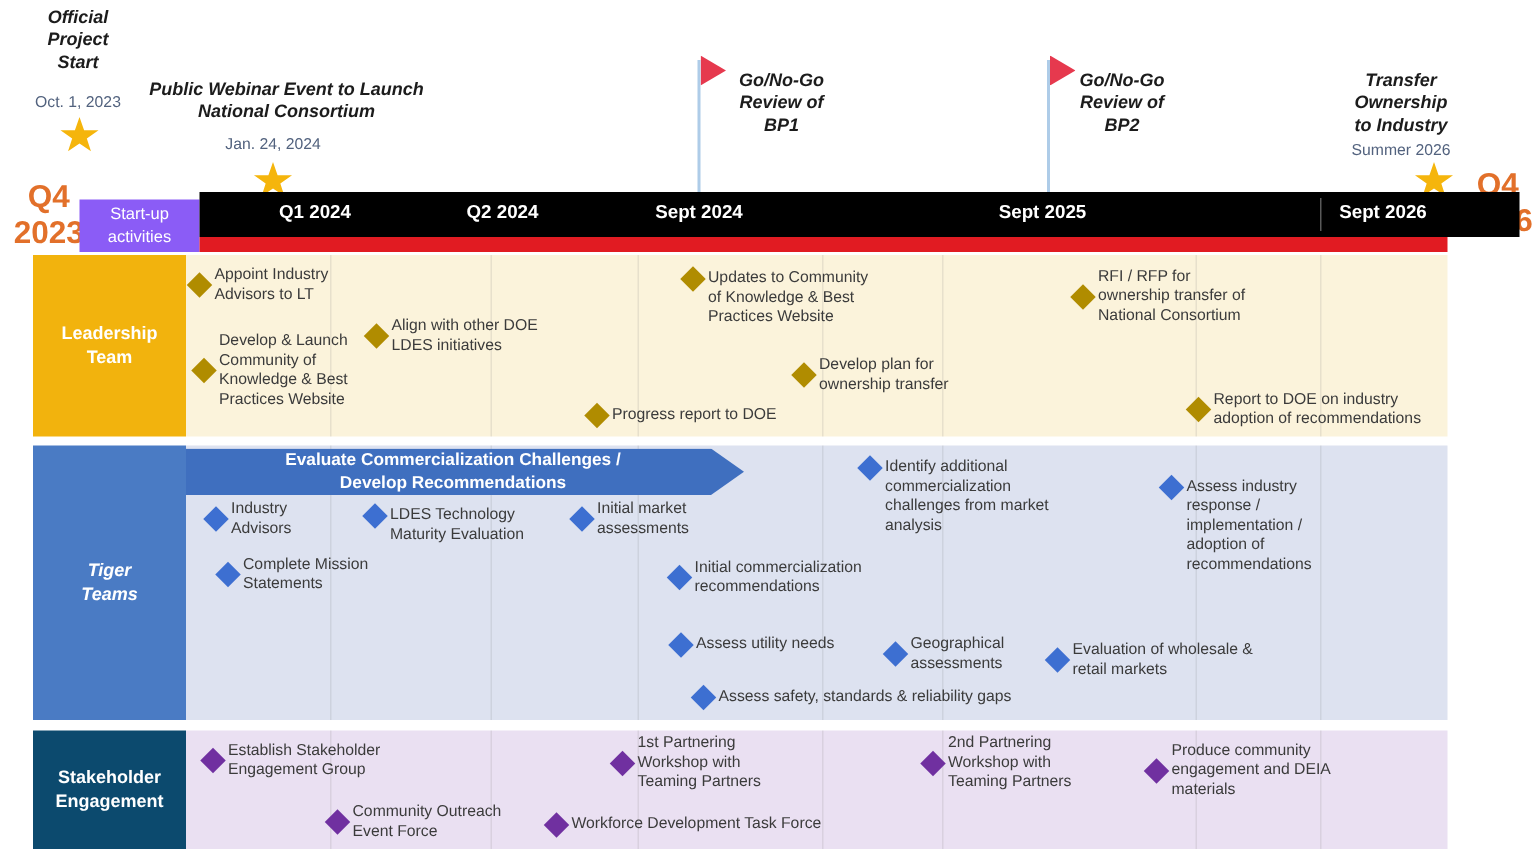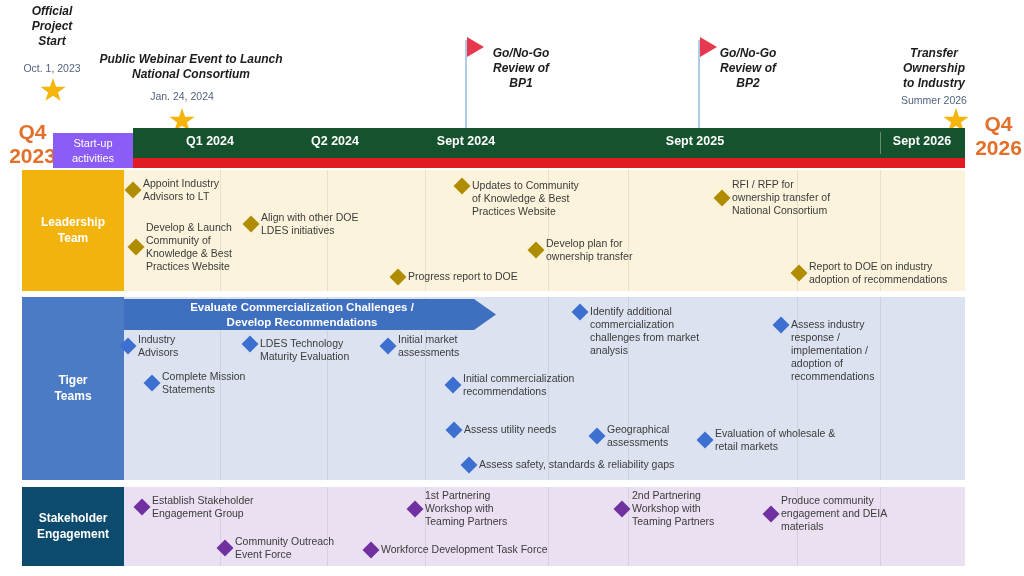--- a/index.html
+++ b/index.html
@@ -8,31 +8,31 @@
   .abs{position:absolute;}
   
   .m-label{font-weight:bold;font-size:12px;color:#1c1c1c;text-align:center;line-height:1.25;white-space:pre-line;font-style:italic;}
   .m-date{font-size:10.5px;color:#52627e;text-align:center;white-space:pre-line;}
   .star{width:26px;height:25px;background:#F5B50C;
         clip-path:polygon(50% 0%,61.8% 35.2%,98.8% 35.2%,68.8% 57.6%,79.4% 91.4%,50% 70.9%,20.6% 91.4%,31.2% 57.6%,1.2% 35.2%,38.2% 35.2%);}
   .flag-tri{width:17px;height:20px;background:#E6394E;clip-path:polygon(0 0,100% 50%,0 100%);}
   .pole{width:2px;background:#AECCE8;}
   .q4{font-weight:bold;font-size:21px;color:#E2702A;text-align:center;line-height:1.15;white-space:pre-line;}
   
-  .hdr-bar{background:#14532d;}
+  .hdr-bar{background:#000000;padding-left:48px;}
   .hdr-col{position:absolute;top:6px;color:#ffffff;font-weight:bold;font-size:12.5px;text-align:center;width:130px;}
   .hdr-sep{position:absolute;top:4px;bottom:4px;width:1px;background:rgba(255,255,255,0.35);}
   .red-stripe{background:#E11B22;}
   .startup{background:#8b5cf6;color:#ffffff;font-weight:normal;font-size:11px;text-align:center;
            line-height:1.35;white-space:pre-line;display:flex;align-items:center;justify-content:center;}
   
   .row-label{color:#ffffff;font-weight:bold;font-size:12px;display:flex;align-items:center;justify-content:center;
              text-align:center;line-height:1.3;white-space:pre-line;}
   .lbl-lead{background:#F2B30D;}
-  .lbl-tiger{background:#4A7BC4;}
+  .lbl-tiger{background:#4A7BC4;font-style:italic;}
   .lbl-stake{background:#0c4a6e;}
   .bg-lead{background:#FBF3DB;}
   .bg-tiger{background:#DDE2F0;}
   .bg-stake{background:#EAE0F2;}
   .gridline{position:absolute;top:0;bottom:0;width:1px;background:rgba(110,110,110,0.14);}
   
   .item{position:absolute;display:flex;gap:4px;align-items:center;}
   .item.top{align-items:flex-start;}
   .item.top .diamond{margin-top:1px;}
   .diamond{flex:0 0 auto;width:12px;height:12px;transform:rotate(45deg);}
@@ -172,21 +172,21 @@
     <span class="txt">RFI / RFP for
 ownership transfer of
 National Consortium</span>
     </div>
   <div class="item lead" style="left:793px;top:260px">
     <span class="diamond"></span>
     <span class="txt">Report to DOE on industry
 adoption of recommendations</span>
     </div>
 
-  <div class="item tiger" style="left:122px;top:333px">
+  <div class="item tiger" style="left:138px;top:333px">
     <span class="diamond"></span>
     <span class="txt">Industry
 Advisors</span>
     </div>
   <div class="item tiger" style="left:146px;top:370px">
     <span class="diamond"></span>
     <span class="txt">Complete Mission
 Statements</span>
     </div>
   <div class="item tiger top" style="left:244px;top:337px">

